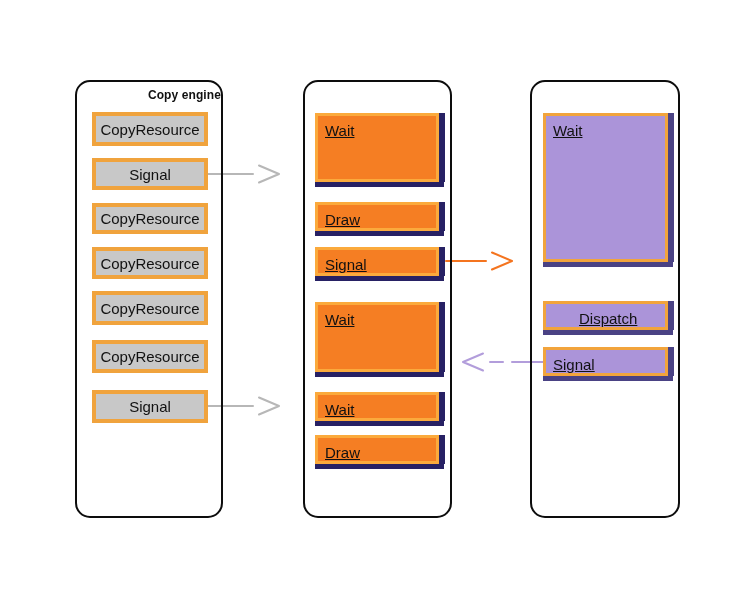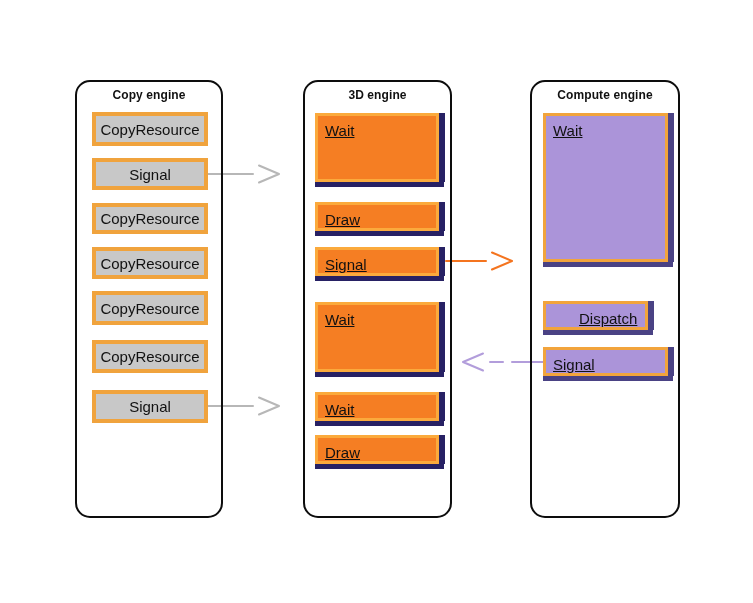--- a/index.html
+++ b/index.html
@@ -26,21 +26,21 @@
     border: 2px solid #0d0d0d;
     border-radius: 15px;
     background: transparent;
     z-index: 2;
     box-sizing: border-box;
   }
   .panel-title {
     position: absolute;
     left: 0; right: 0;
     top: 6px;
-    text-align: center;
+    text-align: right;
     font-size: 12px;
     font-weight: 600;
     color: #111111;
     letter-spacing: 0.1px;
   }
   .block {
     position: absolute;
     box-sizing: border-box;
     font-size: 15px;
     color: #111111;
@@ -87,27 +87,25 @@
       <div class="panel-title">Copy engine</div>
       <div class="block align-center" style="left: 15px; top: 30px; width: 116px; height: 34px; background: rgb(200, 200, 200); border-color: rgb(240, 163, 61);">CopyResource</div>
       <div class="block align-center" style="left: 15px; top: 76px; width: 116px; height: 32px; background: rgb(200, 200, 200); border-color: rgb(240, 163, 61);">Signal</div>
       <div class="block align-center" style="left: 15px; top: 121px; width: 116px; height: 31px; background: rgb(200, 200, 200); border-color: rgb(240, 163, 61);">CopyResource</div>
       <div class="block align-center" style="left: 15px; top: 165px; width: 116px; height: 32px; background: rgb(200, 200, 200); border-color: rgb(240, 163, 61);">CopyResource</div>
       <div class="block align-center" style="left: 15px; top: 209px; width: 116px; height: 34px; background: rgb(200, 200, 200); border-color: rgb(240, 163, 61);">CopyResource</div>
       <div class="block align-center" style="left: 15px; top: 258px; width: 116px; height: 33px; background: rgb(200, 200, 200); border-color: rgb(240, 163, 61);">CopyResource</div>
       <div class="block align-center" style="left: 15px; top: 308px; width: 116px; height: 33px; background: rgb(200, 200, 200); border-color: rgb(240, 163, 61);">Signal</div>
     </div>
     <div class="panel" style="left: 303px; top: 80px; width: 149px; height: 438px;">
-      <div class="panel-title">3D engine</div>
       <div class="block align-left" style="left: 10px; top: 31px; width: 124px; height: 69px; background: rgb(245, 126, 35); border-color: rgb(251, 170, 60); box-shadow: rgb(39, 33, 100) 6px 0px 0px, rgb(39, 33, 100) 0px 5px 0px, rgb(39, 33, 100) 5px 5px 0px;">Wait</div>
       <div class="block align-left" style="left: 10px; top: 120px; width: 124px; height: 29px; background: rgb(245, 126, 35); border-color: rgb(251, 170, 60); box-shadow: rgb(39, 33, 100) 6px 0px 0px, rgb(39, 33, 100) 0px 5px 0px, rgb(39, 33, 100) 5px 5px 0px;">Draw</div>
       <div class="block align-left" style="left: 10px; top: 165px; width: 124px; height: 29px; background: rgb(245, 126, 35); border-color: rgb(251, 170, 60); box-shadow: rgb(39, 33, 100) 6px 0px 0px, rgb(39, 33, 100) 0px 5px 0px, rgb(39, 33, 100) 5px 5px 0px;">Signal</div>
       <div class="block align-left" style="left: 10px; top: 220px; width: 124px; height: 70px; background: rgb(245, 126, 35); border-color: rgb(251, 170, 60); box-shadow: rgb(39, 33, 100) 6px 0px 0px, rgb(39, 33, 100) 0px 5px 0px, rgb(39, 33, 100) 5px 5px 0px;">Wait</div>
       <div class="block align-left" style="left: 10px; top: 310px; width: 124px; height: 29px; background: rgb(245, 126, 35); border-color: rgb(251, 170, 60); box-shadow: rgb(39, 33, 100) 6px 0px 0px, rgb(39, 33, 100) 0px 5px 0px, rgb(39, 33, 100) 5px 5px 0px;">Wait</div>
       <div class="block align-left" style="left: 10px; top: 353px; width: 124px; height: 29px; background: rgb(245, 126, 35); border-color: rgb(251, 170, 60); box-shadow: rgb(39, 33, 100) 6px 0px 0px, rgb(39, 33, 100) 0px 5px 0px, rgb(39, 33, 100) 5px 5px 0px;">Draw</div>
     </div>
     <div class="panel" style="left: 530px; top: 80px; width: 150px; height: 438px;">
-      <div class="panel-title">Compute engine</div>
       <div class="block align-left" style="left: 11px; top: 31px; width: 125px; height: 149px; background: rgb(171, 148, 217); border-color: rgb(242, 164, 60); box-shadow: rgb(74, 66, 132) 6px 0px 0px, rgb(74, 66, 132) 0px 5px 0px, rgb(74, 66, 132) 5px 5px 0px;">Wait</div>
-      <div class="block align-left" style="left: 11px; top: 219px; width: 105px; height: 29px; background: rgb(171, 148, 217); border-color: rgb(242, 164, 60); box-shadow: rgb(74, 66, 132) 6px 0px 0px, rgb(74, 66, 132) 0px 5px 0px, rgb(74, 66, 132) 5px 5px 0px; padding-left: 33px;">Dispatch</div>
+      <div class="block align-left" style="left: 11px; top: 219px; width: 125px; height: 29px; background: rgb(171, 148, 217); border-color: rgb(242, 164, 60); box-shadow: rgb(74, 66, 132) 6px 0px 0px, rgb(74, 66, 132) 0px 5px 0px, rgb(74, 66, 132) 5px 5px 0px; padding-left: 33px;">Dispatch</div>
       <div class="block align-left" style="left: 11px; top: 265px; width: 125px; height: 29px; background: rgb(171, 148, 217); border-color: rgb(242, 164, 60); box-shadow: rgb(74, 66, 132) 6px 0px 0px, rgb(74, 66, 132) 0px 5px 0px, rgb(74, 66, 132) 5px 5px 0px;">Signal</div>
     </div>
   </div>
 
 </body></html>

